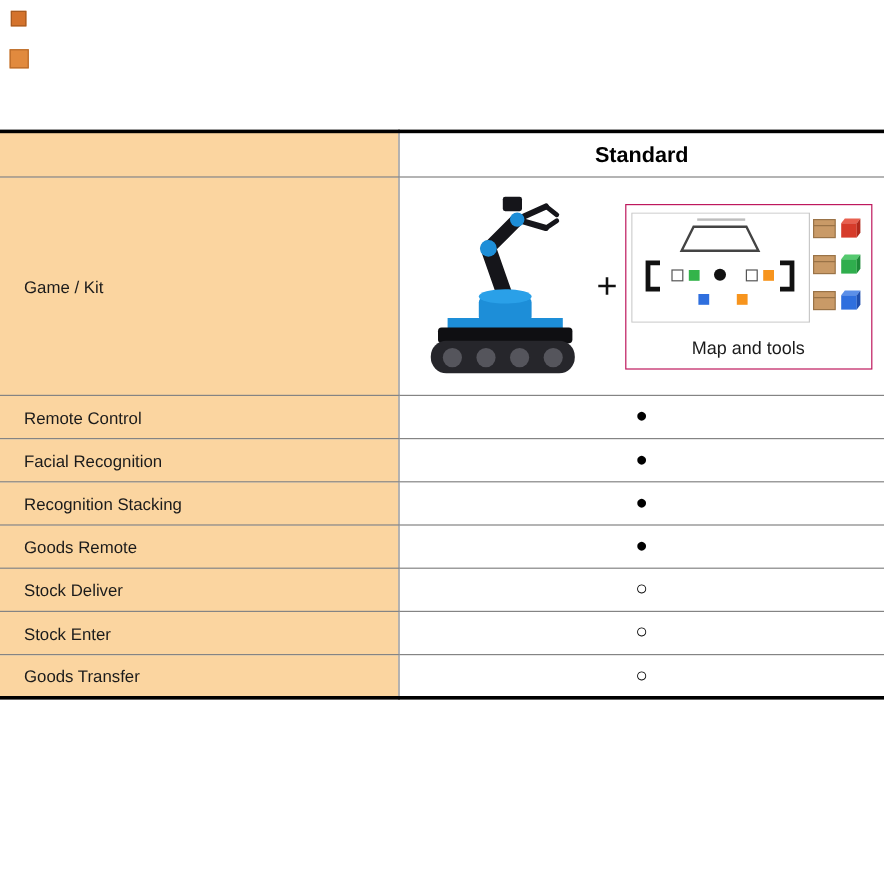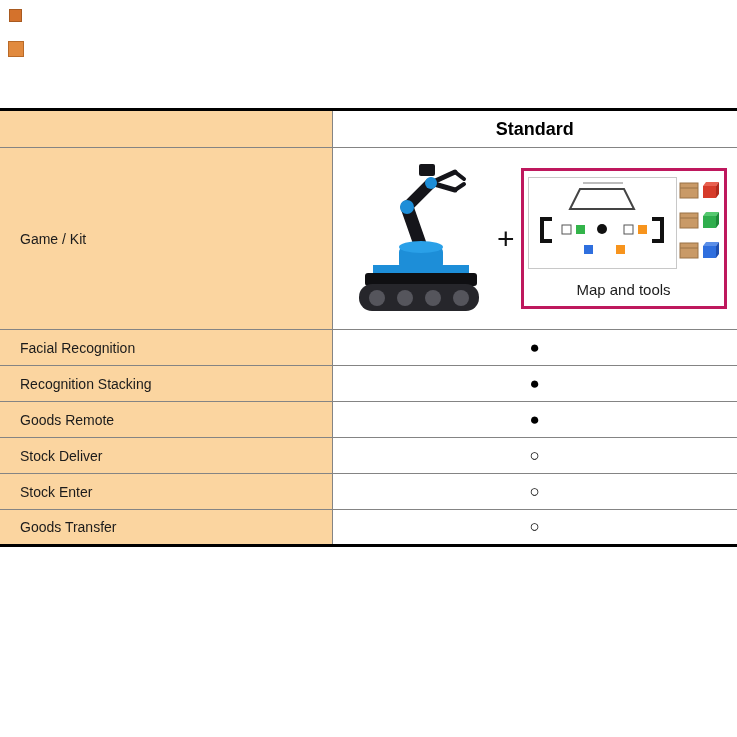--- a/index.html
+++ b/index.html
@@ -67,21 +67,21 @@
   .plus {
     font-size: 30px;
     font-weight: 400;
     color: #111;
     padding: 0 2px;
     line-height: 1;
   }
   .map-card {
     width: 206px;
     background: #ffffff;
-    border: 3px solid #be185d;
+    border: 1px solid #be185d;
     padding: 6px 4px 4px 4px;
   }
   .map-caption {
     text-align: center;
     font-size: 15px;
     color: #1b1b1b;
     padding: 8px 0 4px 0;
   }
 </style>
 </head>
@@ -183,20 +183,24 @@
             </g>
           </svg>
           <div class="map-caption">Map and tools</div>
         </div>
 
       </div>
     </td>
   </tr>
 
   <tr class="feat">
+    <td class="lbl">Remote Control</td>
+    <td class="val"><span class="mark">●</span></td>
+  </tr>
+  <tr class="feat">
     <td class="lbl">Facial Recognition</td>
     <td class="val"><span class="mark">●</span></td>
   </tr>
   <tr class="feat">
     <td class="lbl">Recognition Stacking</td>
     <td class="val"><span class="mark">●</span></td>
   </tr>
   <tr class="feat">
     <td class="lbl">Goods Remote</td>
     <td class="val"><span class="mark">●</span></td>

